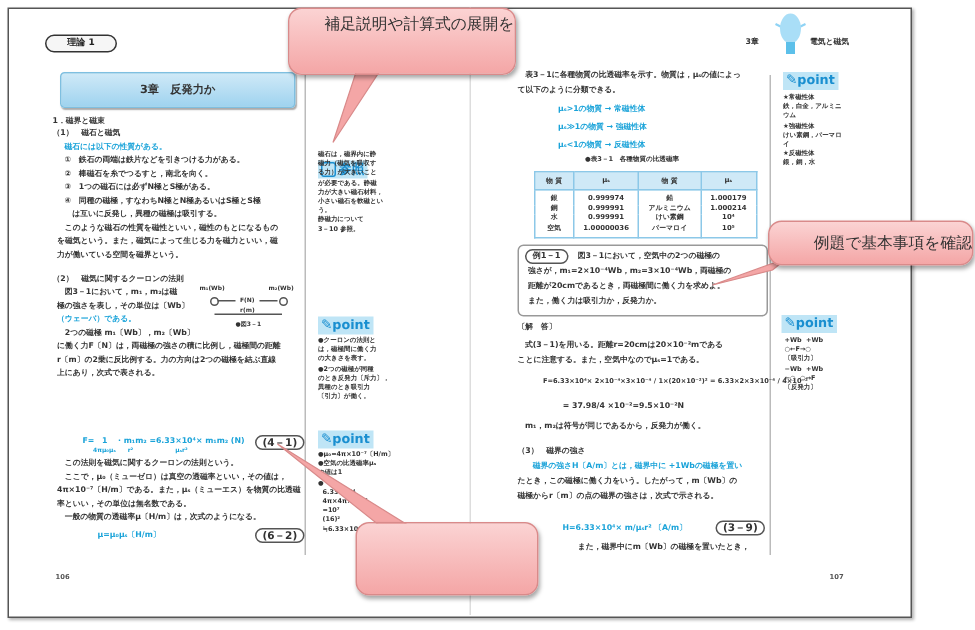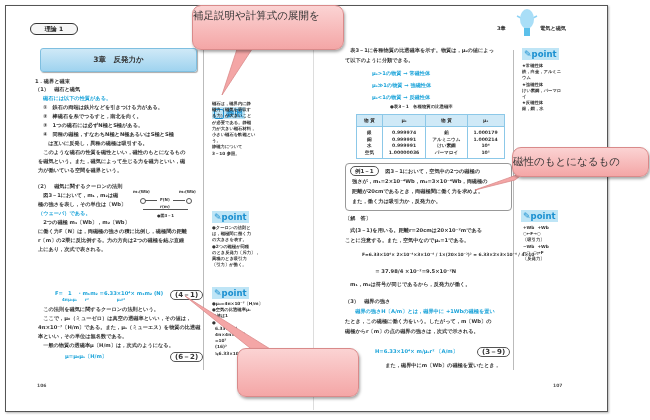--- a/index.html
+++ b/index.html
@@ -8,21 +8,21 @@
   .spine{position:absolute;left:313px;top:5px;width:1px;height:405px;background:#ddd;}
   .t{position:absolute;font-size:5.2px;line-height:6.6px;color:#333;white-space:nowrap;font-weight:bold;}
   .blue{color:#1aa3d9;}
   .tag{position:absolute;left:30px;top:23px;width:46px;height:10px;border:1.5px solid #333;border-radius:6px;font-size:6px;line-height:10px;text-align:center;font-weight:bold;background:#f6f6f6;}
   .chap-box{position:absolute;left:40px;top:48px;width:155px;height:22px;border-radius:3px;background:linear-gradient(#cfe9f7,#9fd3ef);border:1px solid #7fbfe0;box-shadow:1px 1px 1px #aaa;font-size:7.5px;line-height:22px;text-align:center;font-weight:bold;color:#333;}
   .vline{position:absolute;width:1px;background:#bbb;}
   .side-head{position:absolute;height:12px;background:#bfe5f6;font-size:8.5px;line-height:12px;font-weight:bold;color:#1a8fd0;padding:0 2px;}
   .side-text{position:absolute;font-size:4.3px;line-height:6.2px;color:#333;font-weight:bold;white-space:pre;}
   .eq{position:absolute;font-size:5.2px;color:#1aa3d9;font-weight:bold;white-space:nowrap;}
   .eqnum{position:absolute;border:1px solid #555;border-radius:5px;font-size:7px;line-height:8px;padding:0 4px;font-weight:bold;color:#333;background:#fff;}
-  .callout{position:absolute;background:linear-gradient(#fbd3d3,#f4a6a6);border:1px solid #d98a8a;border-radius:9px;box-shadow:1px 2px 3px rgba(0,0,0,.35);font-size:10.5px;line-height:15px;text-align:left;color:#333;font-family:Liberation Mono, monospace;}
+  .callout{position:absolute;background:linear-gradient(#fbd3d3,#f4a6a6);border:1px solid #d98a8a;border-radius:9px;box-shadow:1px 2px 3px rgba(0,0,0,.35);font-size:10.5px;line-height:15px;text-align:right;color:#333;}
   table.mat{position:absolute;left:356px;top:114px;border-collapse:collapse;font-size:4.6px;font-weight:bold;color:#333;}
   table.mat th{background:#cfe9f7;border:1px solid #8cc8e8;height:11px;padding:0 7px;}
   table.mat td{border-left:1px solid #8cc8e8;border-right:1px solid #8cc8e8;text-align:center;padding:0 6px;line-height:6.5px;}
   table.mat tr:last-child td{border-bottom:1px solid #8cc8e8;padding-bottom:2px;}
   .example-box{position:absolute;left:345px;top:163px;width:165px;height:46px;border:1px solid #999;border-radius:4px;}
   .bulb{position:absolute;left:515px;top:6px;width:24px;height:36px;}
   .pagenum{position:absolute;font-size:4.5px;font-weight:bold;color:#555;}
 </style>
 </head>
 <body>
@@ -228,16 +228,16 @@
 <svg style="position:absolute;left:0;top:0;width:650px;height:420px;pointer-events:none;">
   <polygon points="240,40 258,40 222,95" fill="#f4a6a6" stroke="#d98a8a" stroke-width="0.8"></polygon>
   <polygon points="515,180 525,172 475,190" fill="#f4a6a6" stroke="#d98a8a" stroke-width="0.8"></polygon>
   <polygon points="255,352 275,352 185,296" fill="#f4a6a6" stroke="#d98a8a" stroke-width="0.8"></polygon>
 </svg>
 
 <div class="callout" style="left:192px;top:5px;width:150px;height:40px;padding-top:3px;">
   <div>補足説明や計算式の展開を</div>
 </div>
 
-<div class="callout" style="left:512px;top:147px;width:135px;height:28px;line-height:28px;">磁性のもとになるもの</div>
+<div class="callout" style="left:512px;top:147px;width:135px;height:28px;line-height:28px;">例題で基本事項を確認</div>
 
 <div class="callout" style="left:237px;top:348px;width:120px;height:44px;padding-top:3px;">
 </div>
 
 </body></html>

